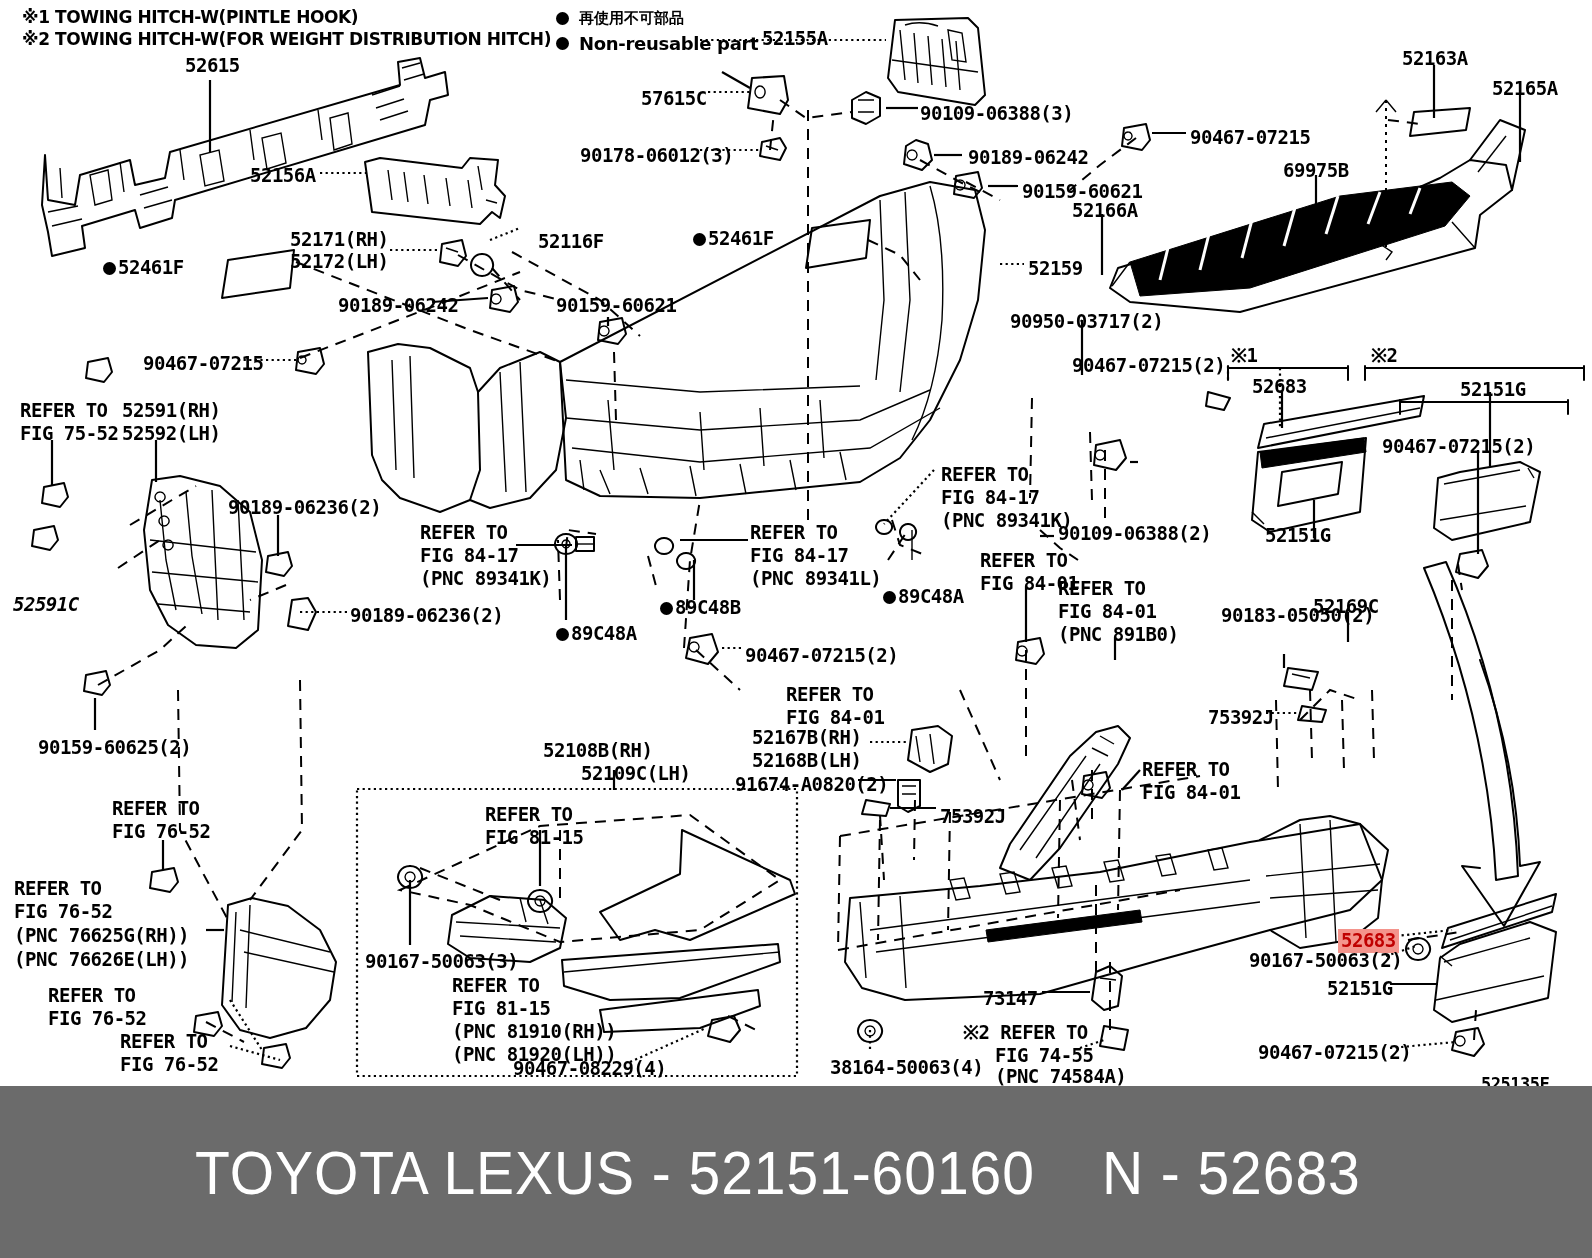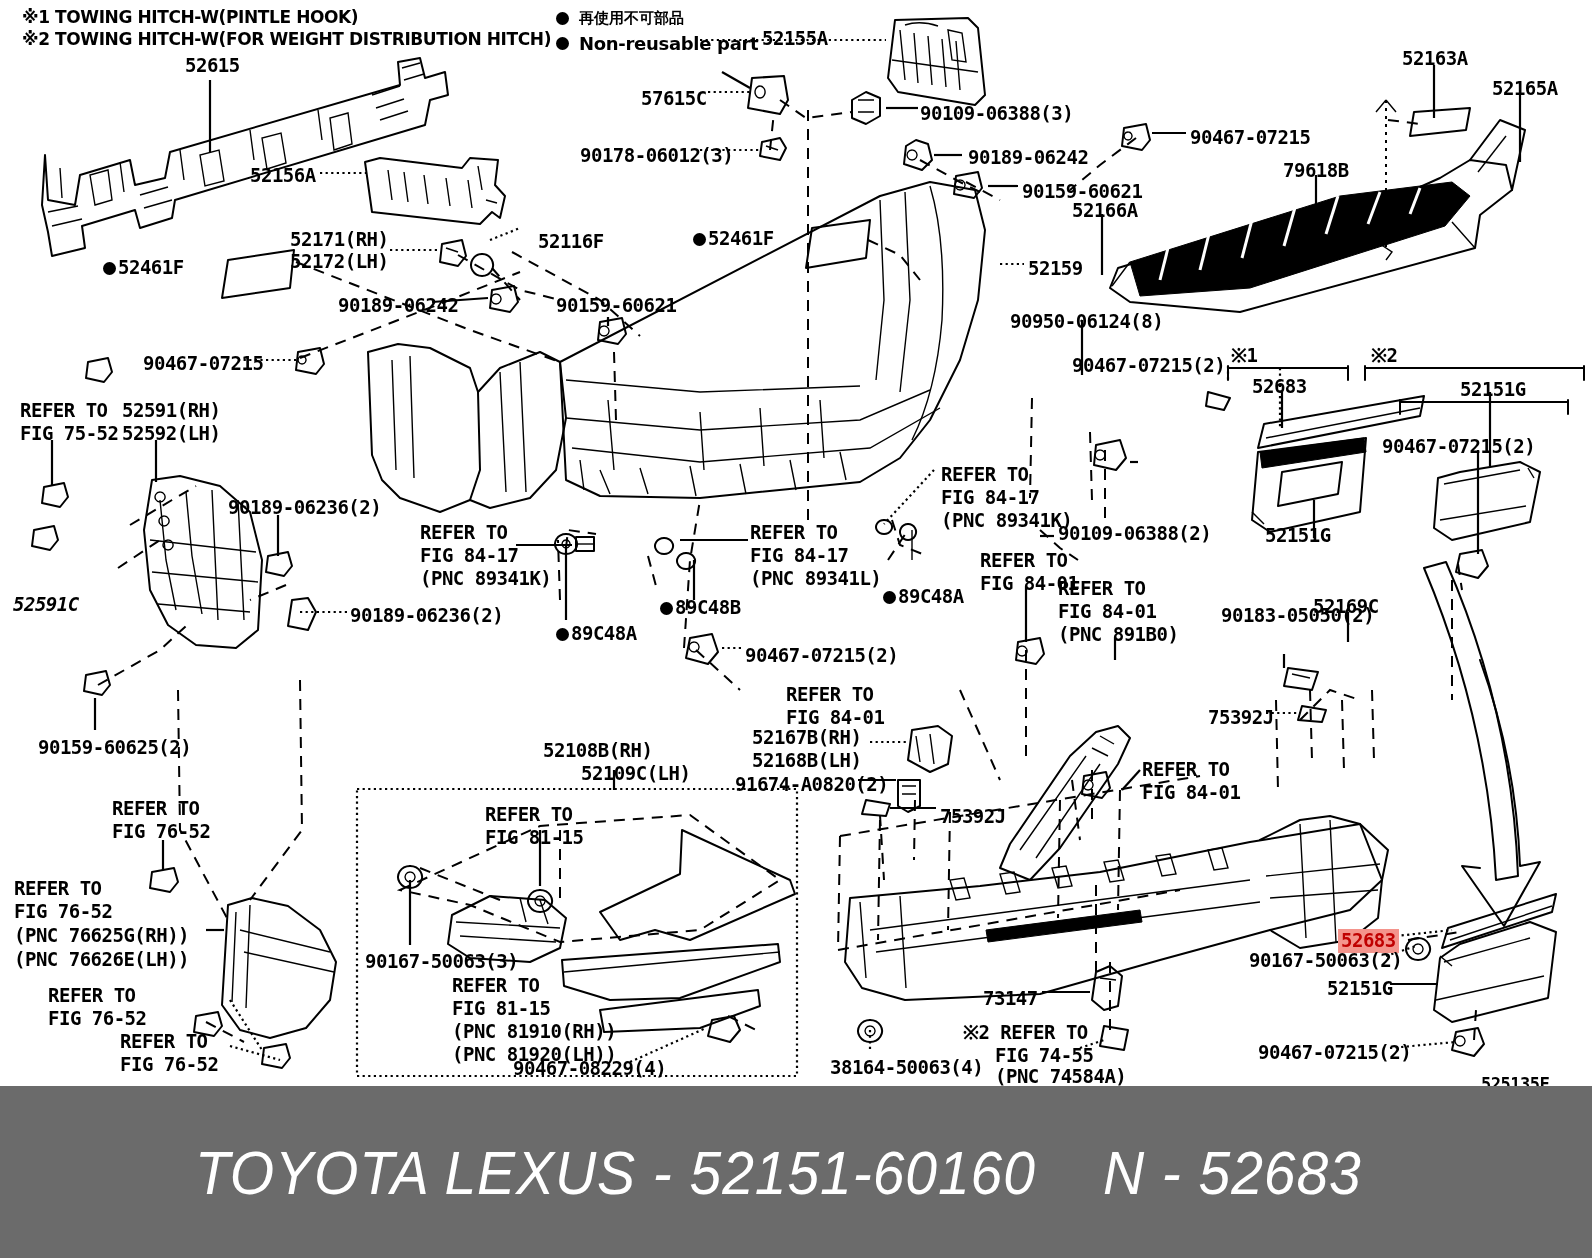--- a/index.html
+++ b/index.html
@@ -79,21 +79,20 @@
     gap:8px;
   }
   
   #banner{
     position:absolute;
     left:0; top:1086px;
     width:1592px; height:172px;
     background:#6b6b6b;
     display:flex;
     align-items:center;
-    font-style:italic;
   }
   #banner-text{
     color:#ffffff;
     font-family:"Liberation Sans","DejaVu Sans",sans-serif;
     font-size:62px;
     font-weight:normal;
     letter-spacing:1px;
     margin-left:195px;
     transform:scaleX(0.92);
     transform-origin:left center;
@@ -661,24 +660,24 @@
       <div class="lbl" style="left: 762px; top: 28px;">52155A</div>
       <div class="lbl" style="left: 641px; top: 88px;">57615C</div>
       <div class="lbl" style="left: 920px; top: 103px;">90109-06388(3)</div>
       <div class="lbl" style="left: 580px; top: 145px;">90178-06012(3)</div>
       <div class="lbl" style="left: 968px; top: 147px;">90189-06242</div>
       <div class="lbl" style="left: 1022px; top: 181px;">90159-60621</div>
       <div class="lbl" style="left: 1072px; top: 200px;">52166A</div>
       <div class="lbl" style="left: 693px; top: 228px;"><span class="bullet"></span><span>52461F</span></div>
       <div class="lbl" style="left: 103px; top: 257px;"><span class="bullet"></span><span>52461F</span></div>
       <div class="lbl" style="left: 1028px; top: 258px;">52159</div>
-      <div class="lbl" style="left: 1010px; top: 311px;">90950-06124(8)</div>
+      <div class="lbl" style="left: 1010px; top: 311px;">90950-03717(2)</div>
       <div class="lbl" style="left: 1072px; top: 355px;">90467-07215(2)</div>
       <div class="lbl" style="left: 1190px; top: 127px;">90467-07215</div>
-      <div class="lbl" style="left: 1283px; top: 160px;">79618B</div>
+      <div class="lbl" style="left: 1283px; top: 160px;">69975B</div>
       <div class="lbl" style="left: 1402px; top: 48px;">52163A</div>
       <div class="lbl" style="left: 1492px; top: 78px;">52165A</div>
       <div class="lbl" style="left: 1058px; top: 523px;">90109-06388(2)</div>
       <div class="lbl" style="left: 941px; top: 464px;">REFER TO</div>
       <div class="lbl" style="left: 941px; top: 487px;">FIG 84-17</div>
       <div class="lbl" style="left: 941px; top: 510px;">(PNC 89341K)</div>
       <div class="lbl" style="left: 980px; top: 550px;">REFER TO</div>
       <div class="lbl" style="left: 980px; top: 573px;">FIG 84-01</div>
       <div class="lbl" style="left: 1058px; top: 578px;">REFER TO</div>
       <div class="lbl" style="left: 1058px; top: 601px;">FIG 84-01</div>

